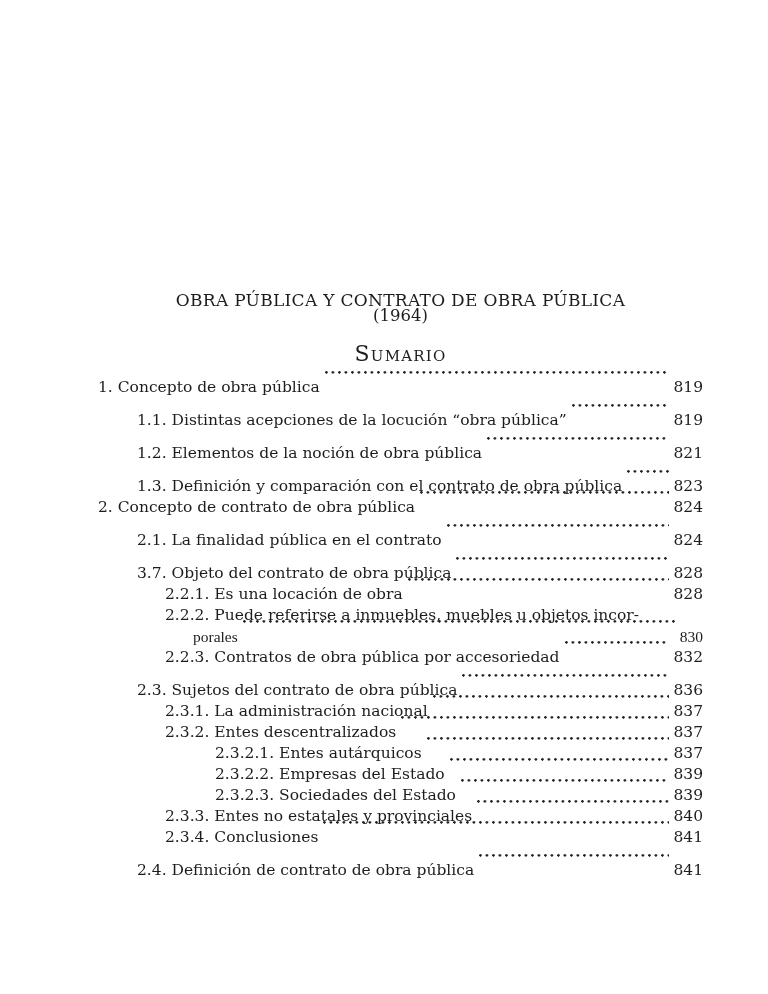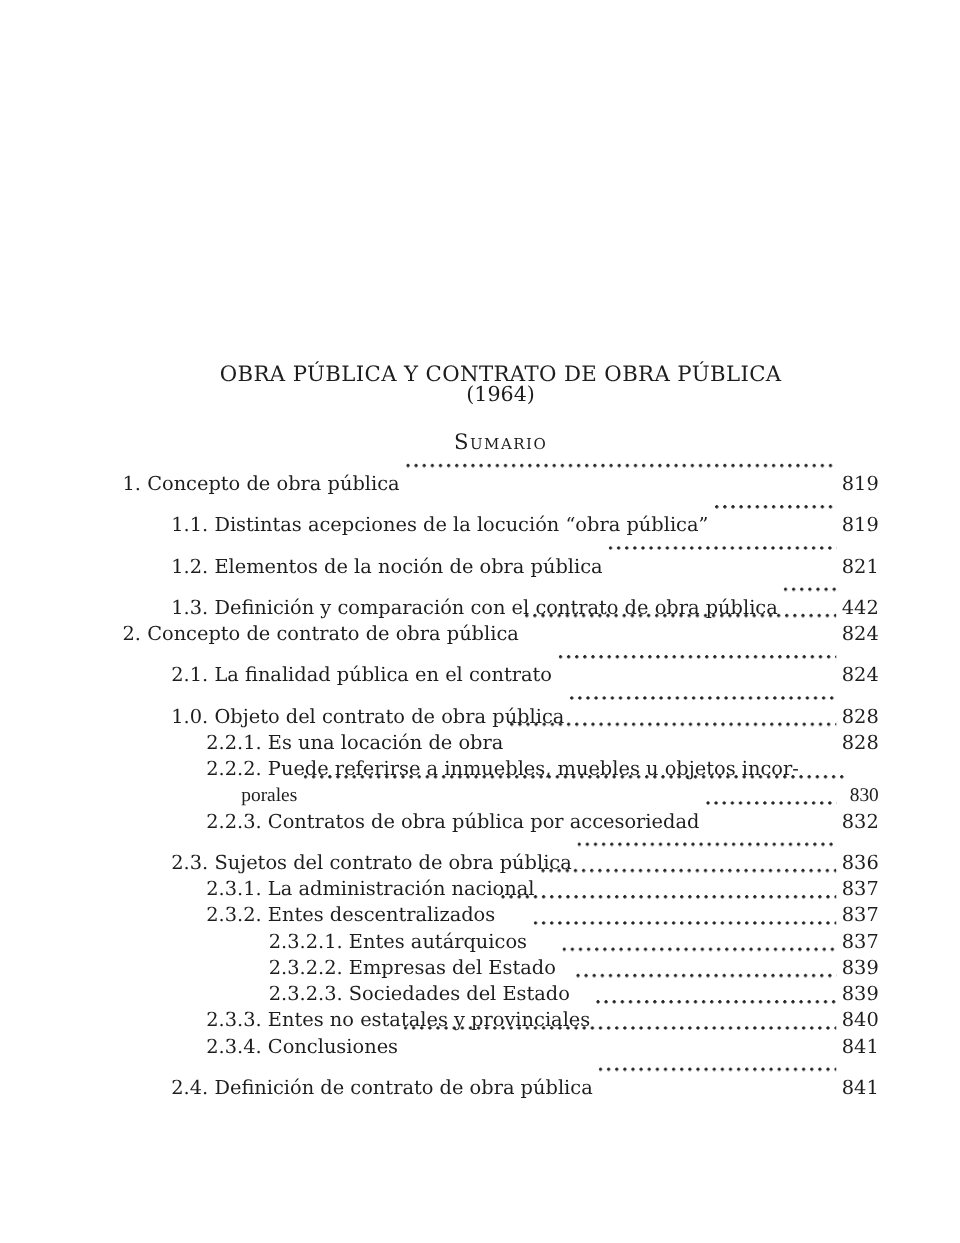--- a/index.html
+++ b/index.html
@@ -31,21 +31,21 @@
     text-align: center;
     font-size: 16.5px;
     line-height: 22px;
   }
   .section-heading {
     position: absolute;
     top: 343px;
     left: 98px;
     width: 605px;
     text-align: center;
-    font-size: 17px;
+    font-size: 22px;
     line-height: 22px;
     font-variant: small-caps;
     letter-spacing: 1.2px;
   }
   .toc {
     position: absolute;
     top: 377px;
     left: 98px;
     width: 605px;
     font-size: 15.5px;
@@ -100,34 +100,34 @@
         <span class="toc-page">819</span>
       </div>
       <div class="toc-row lvl-1">
         <span class="toc-label">1.2. Elementos de la noción de obra pública</span>
         <span class="leader"></span>
         <span class="toc-page">821</span>
       </div>
       <div class="toc-row lvl-1">
         <span class="toc-label">1.3. Definición y comparación con el contrato de obra pública</span>
         <span class="leader"></span>
-        <span class="toc-page">442</span>
+        <span class="toc-page">823</span>
       </div>
       <div class="toc-row lvl-0">
         <span class="toc-label">2. Concepto de contrato de obra pública</span>
         <span class="leader"></span>
         <span class="toc-page">824</span>
       </div>
       <div class="toc-row lvl-1">
         <span class="toc-label">2.1. La finalidad pública en el contrato</span>
         <span class="leader"></span>
         <span class="toc-page">824</span>
       </div>
       <div class="toc-row lvl-1">
-        <span class="toc-label">1.0. Objeto del contrato de obra pública</span>
+        <span class="toc-label">3.7. Objeto del contrato de obra pública</span>
         <span class="leader"></span>
         <span class="toc-page">828</span>
       </div>
       <div class="toc-row lvl-2">
         <span class="toc-label">2.2.1. Es una locación de obra</span>
         <span class="leader"></span>
         <span class="toc-page">828</span>
       </div>
       <div class="toc-row lvl-2">
         <span class="toc-label">2.2.2. Puede referirse a inmuebles, muebles u objetos incor-</span>

